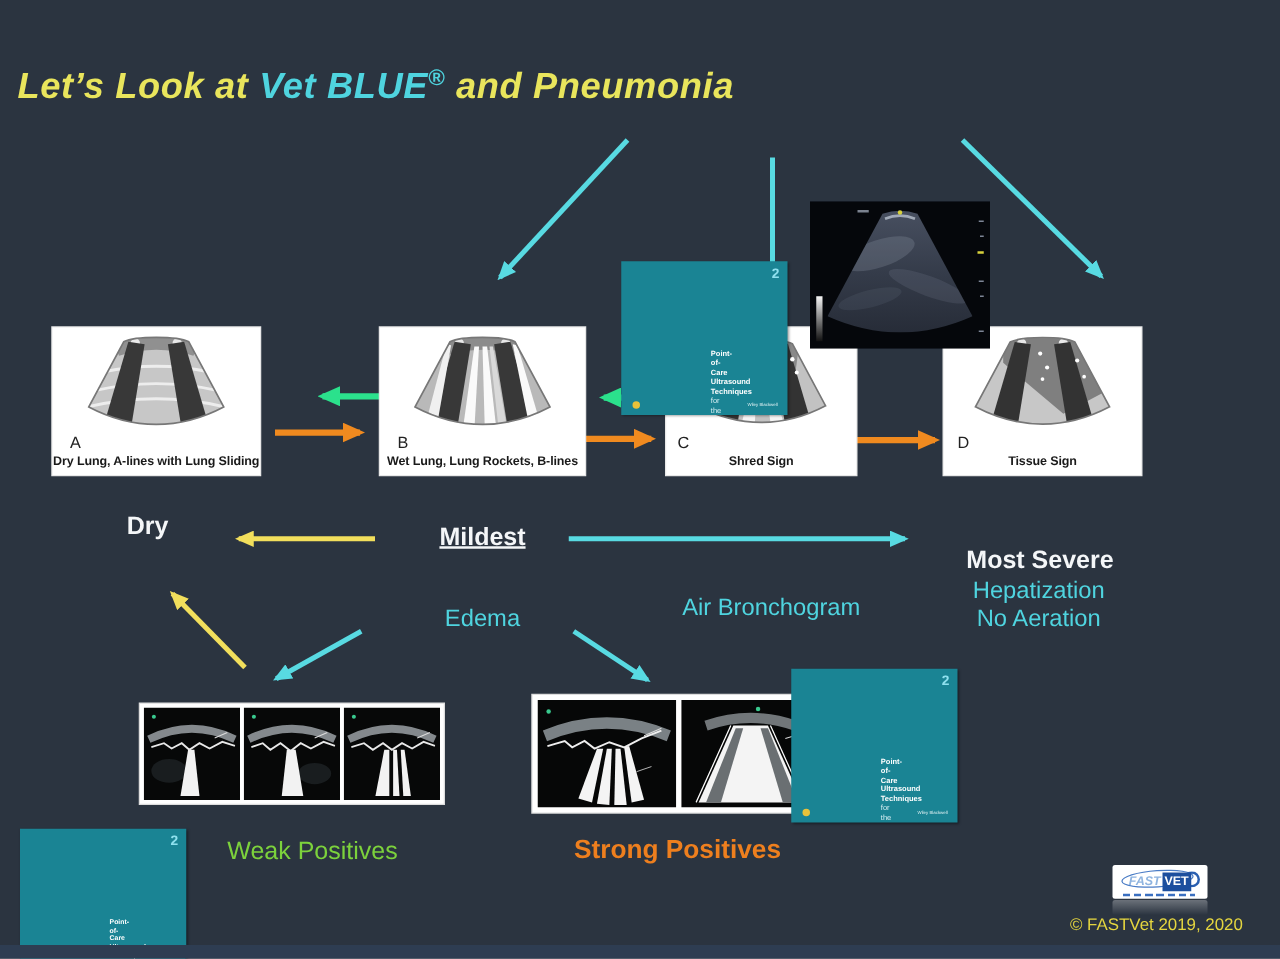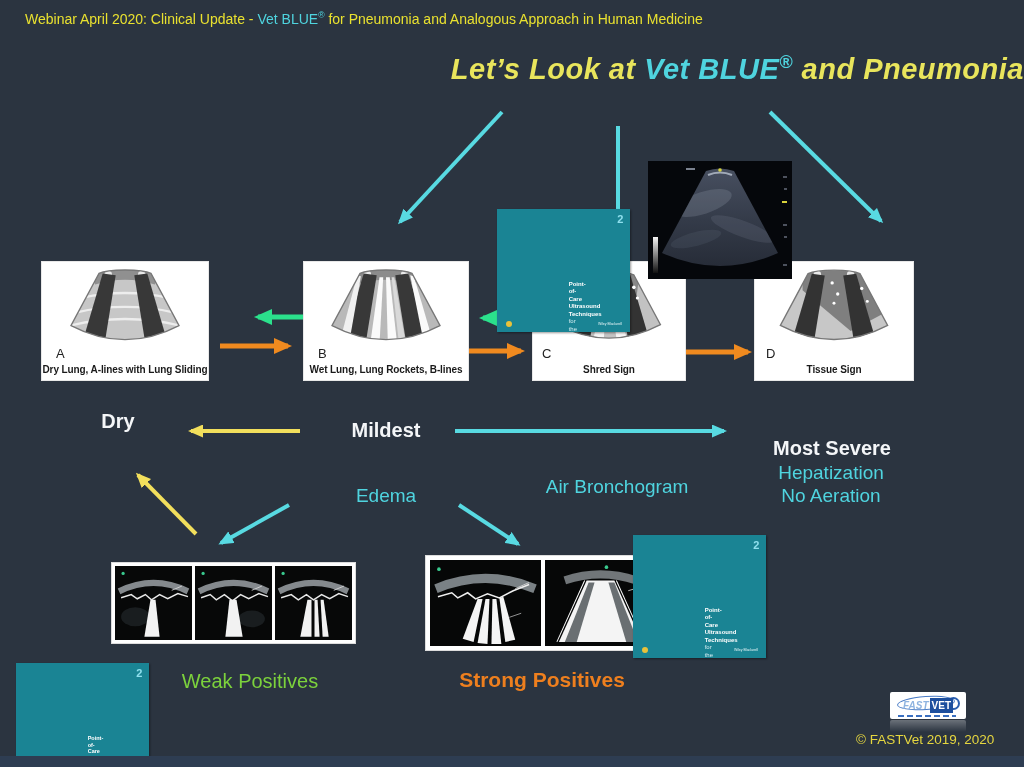--- a/index.html
+++ b/index.html
@@ -11,21 +11,21 @@
   }
   *{box-sizing:border-box; margin:0; padding:0;}
   body{font-family:"Liberation Sans","DejaVu Sans",sans-serif;}
   .slide{position:relative; width:1024px; height:767px; background:var(--background); overflow:hidden;}
   .abs{position:absolute;}
 
   .header{left:25px; top:10px; font-size:14px; color:var(--yellow-text); white-space:nowrap;}
   .header .brand, .title .brand{color:var(--cyan-text);}
   sup{font-size:62%; vertical-align:super;}
 
-  .title{left:0; right:0; top:52px; text-align:right; padding-left:14px;
+  .title{left:0; right:0; top:52px; text-align:left; padding-left:14px;
          font-size:29px; font-style:italic; font-weight:600; color:var(--title-yellow); letter-spacing:0.5px;}
 
   .arrows{left:0; top:0; width:1024px; height:767px; pointer-events:none;}
   .sc{stroke:var(--arrow-cyan);} .sg{stroke:var(--arrow-green);}
   .so{stroke:var(--arrow-orange);} .sy{stroke:var(--arrow-yellow);}
   .fc{fill:var(--arrow-cyan);} .fg{fill:var(--arrow-green);}
   .fo{fill:var(--arrow-orange);} .fy{fill:var(--arrow-yellow);}
   .w4{stroke-width:4px;} .w5{stroke-width:5px;}
 
   .panel{background:#fff; box-shadow:0 0 0 1px #e8e8e8;}
@@ -74,21 +74,20 @@
   .logo-reflection{left:890px; top:720px; width:76px; height:12px;
                    background:linear-gradient(to bottom, rgba(255,255,255,.30), rgba(255,255,255,0)); border-radius:2px;}
   .copyright{left:856px; top:732px; font-size:13.5px; color:var(--copyright-yellow);}
   .footer-bar{left:0; bottom:0; width:100%; height:11px; background:var(--footer-bar);}
 </style>
 </head>
 <body>
 
 <div class="slide">
 
-  <div class="abs header"><span>Webinar April 2020: Clinical Update - </span><span class="brand">Vet BLUE</span><sup class="brand">®</sup><span> for Pneumonia and Analogous Approach in Human Medicine</span></div>
 
   <div class="abs title"><span>Let’s Look at </span><span class="brand">Vet BLUE</span><sup class="brand">®</sup><span> and Pneumonia</span></div>
 
   <svg class="abs arrows" viewBox="0 0 1024 767">
     <defs>
       <marker id="mc" markerUnits="userSpaceOnUse" markerWidth="15" markerHeight="13" refX="12" refY="6.5" orient="auto">
           <polygon points="0,0 15,6.5 0,13" class="fc"></polygon>
         </marker>
       <marker id="mg" markerUnits="userSpaceOnUse" markerWidth="18" markerHeight="16" refX="14" refY="8" orient="auto">
           <polygon points="0,0 18,8 0,16" class="fg"></polygon>
@@ -279,21 +278,21 @@
         <line x1="135" y1="64" x2="139" y2="64"></line>
           <line x1="136" y1="76" x2="139" y2="76"></line>
         <line x1="135" y1="104" x2="139" y2="104"></line>
       </g>
       <rect x="134" y="40" width="5" height="2" fill="#d8d23c"></rect>
       <rect x="5" y="76" width="5" height="36" fill="url(#gsb)"></rect>
     </svg>
   </div>
 
   <div class="abs sev" style="left:96px; top:410px; width:44px;">Dry</div>
-  <div class="abs sev" style="left:336px; top:419px; width:100px;">Mildest</div>
+  <div class="abs sev" style="left:336px; top:419px; width:100px;text-decoration:underline;">Mildest</div>
   <div class="abs sev" style="left:752px; top:437px; width:160px;">Most Severe</div>
 
   <div class="abs finding" style="left:286px; top:461px; width:200px;"><br><span>Edema</span></div>
   <div class="abs finding" style="left:517px; top:475px; width:200px;">Air Bronchogram</div>
   <div class="abs finding" style="left:731px; top:461px; width:200px;"><span>Hepatization</span><br><span>No Aeration</span></div>
 
   <div class="abs strip strip-weak" style="left:112px; top:563px; width:243px; height:80px;">
     <svg viewBox="0 0 76 70" preserveAspectRatio="none">
       <rect width="76" height="70" fill="#070808"></rect>
       <path d="M4,24 Q38,8 72,24" stroke="#9aa0a4" stroke-width="6" fill="none" opacity="0.85"></path>

